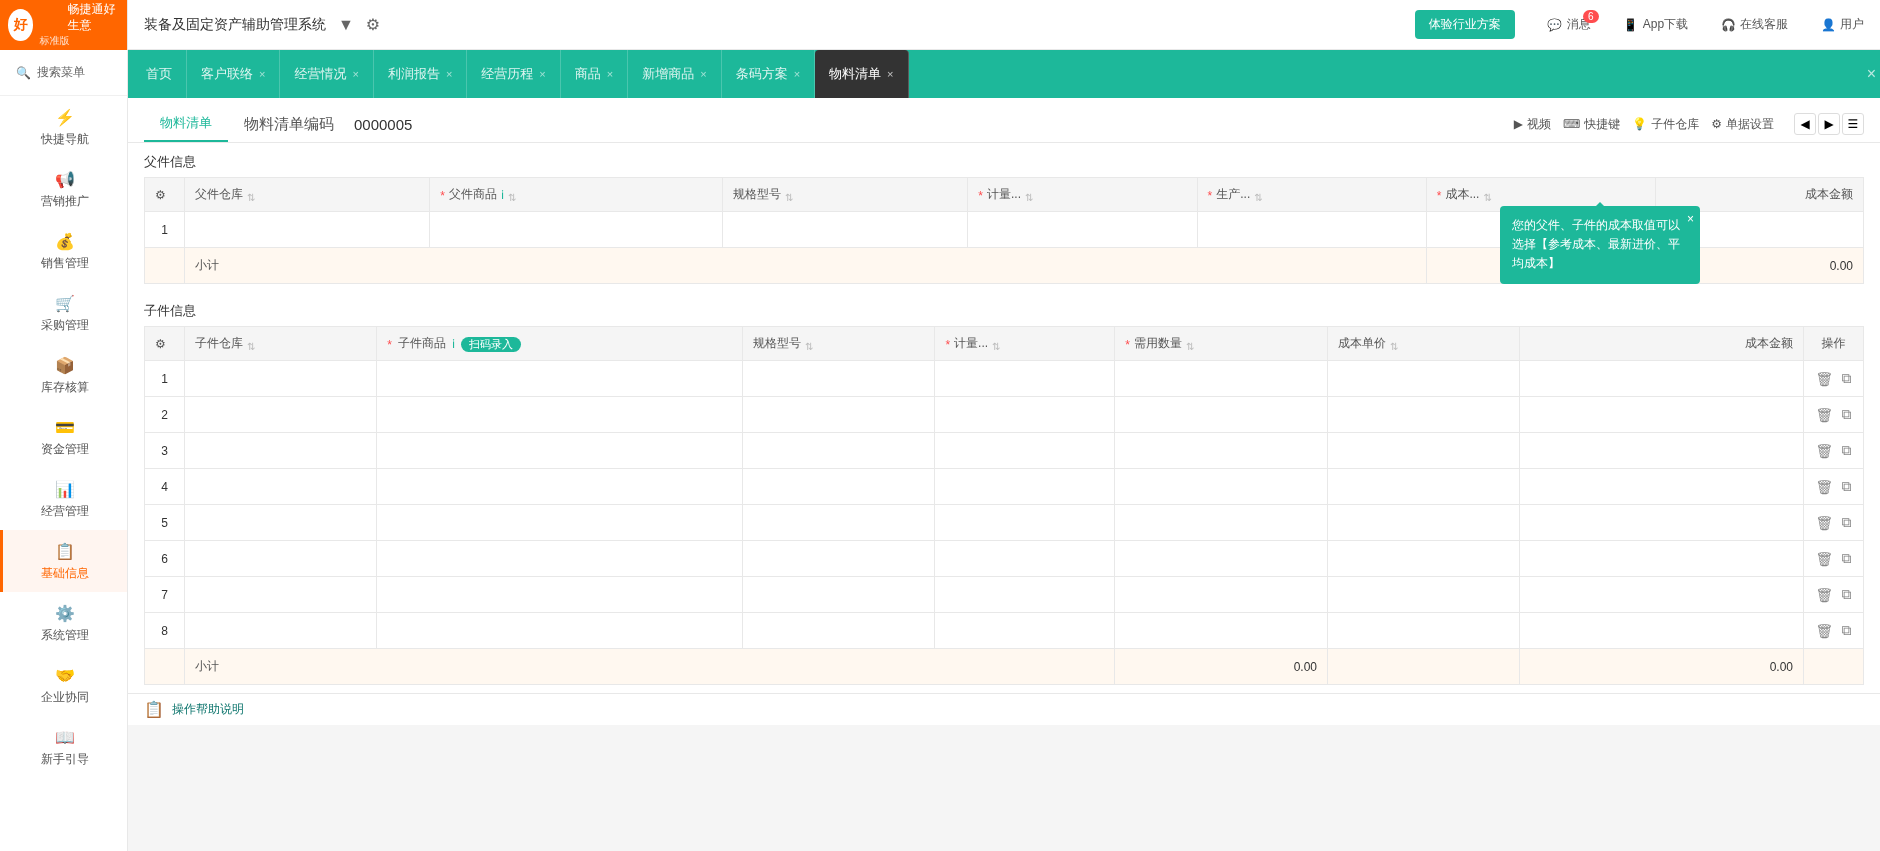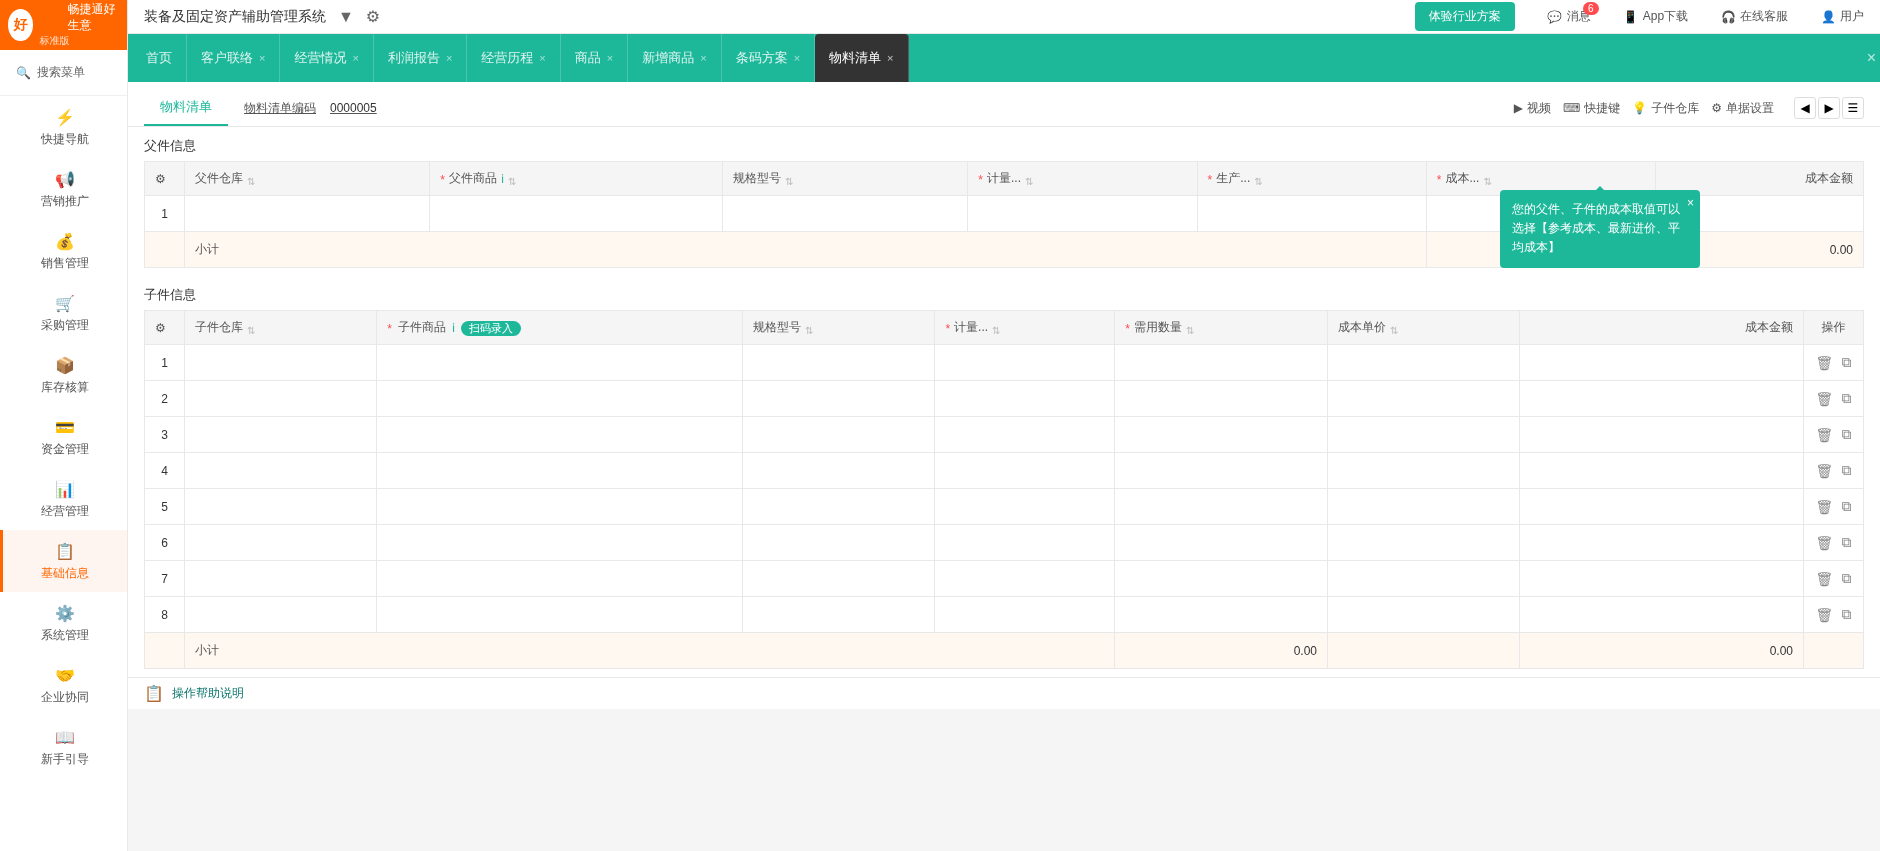--- a/index.html
+++ b/index.html
@@ -85,21 +85,21 @@
     .main-area {
       flex: 1;
       display: flex;
       flex-direction: column;
       overflow: hidden;
     }
 
     
     .top-bar {
       background: #fff;
-      height: 34px;
+      height: 50px;
       display: flex;
       align-items: center;
       padding: 0 16px;
       border-bottom: 1px solid #e8e8e8;
       gap: 12px;
     }
     .system-title {
       font-size: 14px;
       color: #333;
       font-weight: 500;
@@ -202,24 +202,24 @@
       border-bottom: 2px solid transparent;
     }
     .sub-tab.active {
       color: #1db89a;
       border-bottom-color: #1db89a;
       font-weight: 500;
     }
     .sub-tab-code {
       display: flex;
       align-items: center;
+      gap: 6px;
       padding: 8px 16px;
       color: #555;
-      font-size: 12px;
-      text-decoration: underline;
+      font-size: 15px;
     }
     .code-value { color: #333; font-weight: 500; margin-left: 14px; }
     .toolbar-btn {
       display: flex;
       align-items: center;
       gap: 4px;
       color: #555;
       font-size: 12px;
       cursor: pointer;
       background: none;

